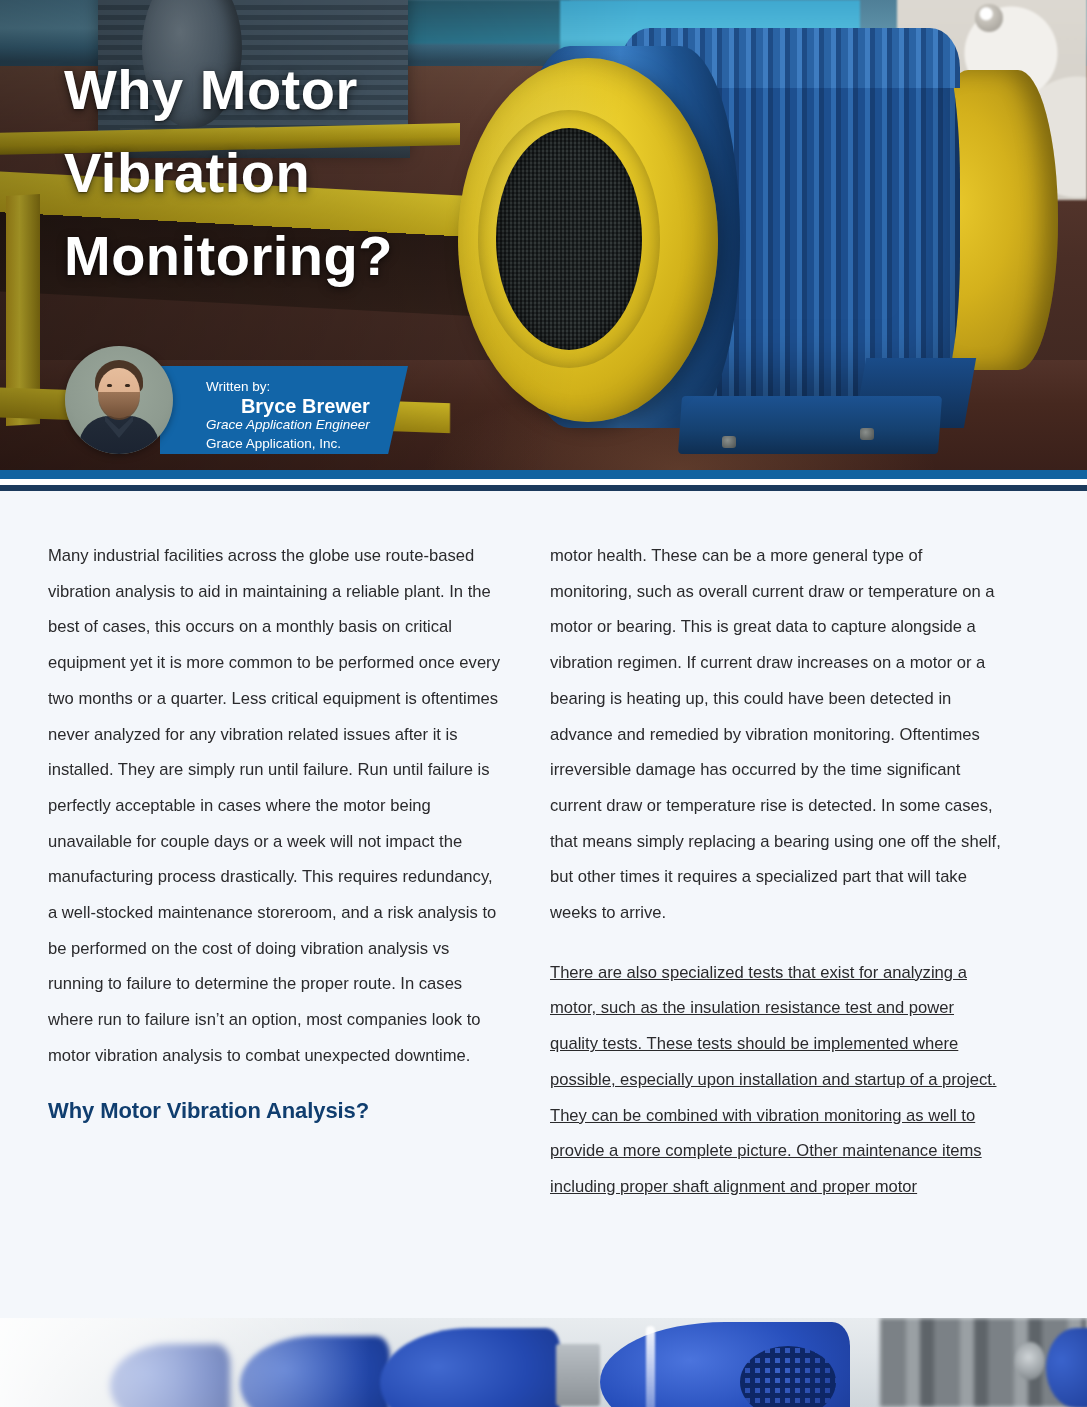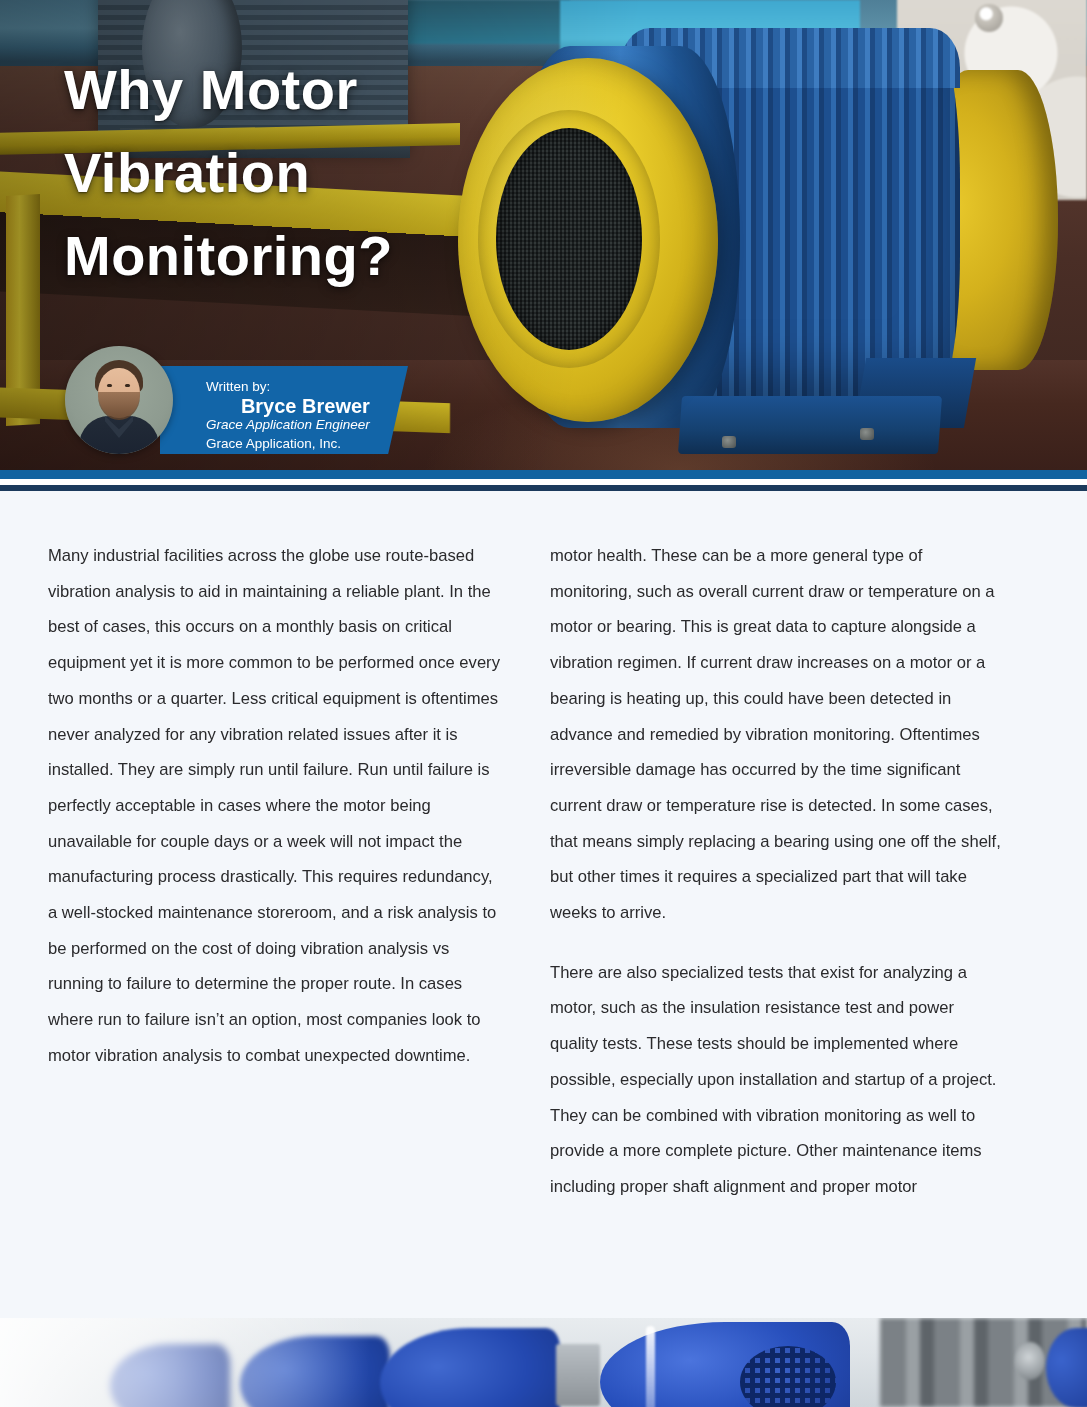--- a/index.html
+++ b/index.html
@@ -340,21 +340,21 @@
   .col {
     width: 454px;
   }
   .col p {
     margin: 0 0 24px 0;
     font-size: 16.6px;
     line-height: 35.7px;
     color: #2a2a2c;
     text-align: left;
   }
-  .col p:last-child { margin-bottom: 0; }
+  .col p:last-child { margin-bottom: 0; text-decoration: underline; }
   .section-head {
     margin: 10px 0 6px 0;
     font-size: 22px;
     font-weight: bold;
     color: #103e6f;
     letter-spacing: -0.1px;
   }
 
   
   .footer-img {
@@ -518,20 +518,21 @@
 
   <div class="bar-blue"></div>
   <div class="bar-gap"></div>
   <div class="bar-navy"></div>
 
   <div class="content">
     <div class="columns">
 
       <div class="col">
         <p>Many industrial facilities across the globe use route-based vibration analysis to aid in maintaining a reliable plant. In the best of cases, this occurs on a monthly basis on critical equipment yet it is more common to be performed once every two months or a quarter. Less critical equipment is oftentimes never analyzed for any vibration related issues after it is installed. They are simply run until failure. Run until failure is perfectly acceptable in cases where the motor being unavailable for couple days or a week will not impact the manufacturing process drastically. This requires redundancy, a well-stocked maintenance storeroom, and a risk analysis to be performed on the cost of doing vibration analysis vs running to failure to determine the proper route. In cases where run to failure isn’t an option, most companies look to motor vibration analysis to combat unexpected downtime.</p>
+        <h2 class="section-head">Why Motor Vibration Analysis?</h2>
       </div>
 
       <div class="col">
         <p>motor health. These can be a more general type of monitoring, such as overall current draw or temperature on a motor or bearing. This is great data to capture alongside a vibration regimen. If current draw increases on a motor or a bearing is heating up, this could have been detected in advance and remedied by vibration monitoring. Oftentimes irreversible damage has occurred by the time significant current draw or temperature rise is detected. In some cases, that means simply replacing a bearing using one off the shelf, but other times it requires a specialized part that will take weeks to arrive.</p>
         <p>There are also specialized tests that exist for analyzing a motor, such as the insulation resistance test and power quality tests. These tests should be implemented where possible, especially upon installation and startup of a project. They can be combined with vibration monitoring as well to provide a more complete picture. Other maintenance items including proper shaft alignment and proper motor</p>
       </div>
 
     </div>
   </div>
 

